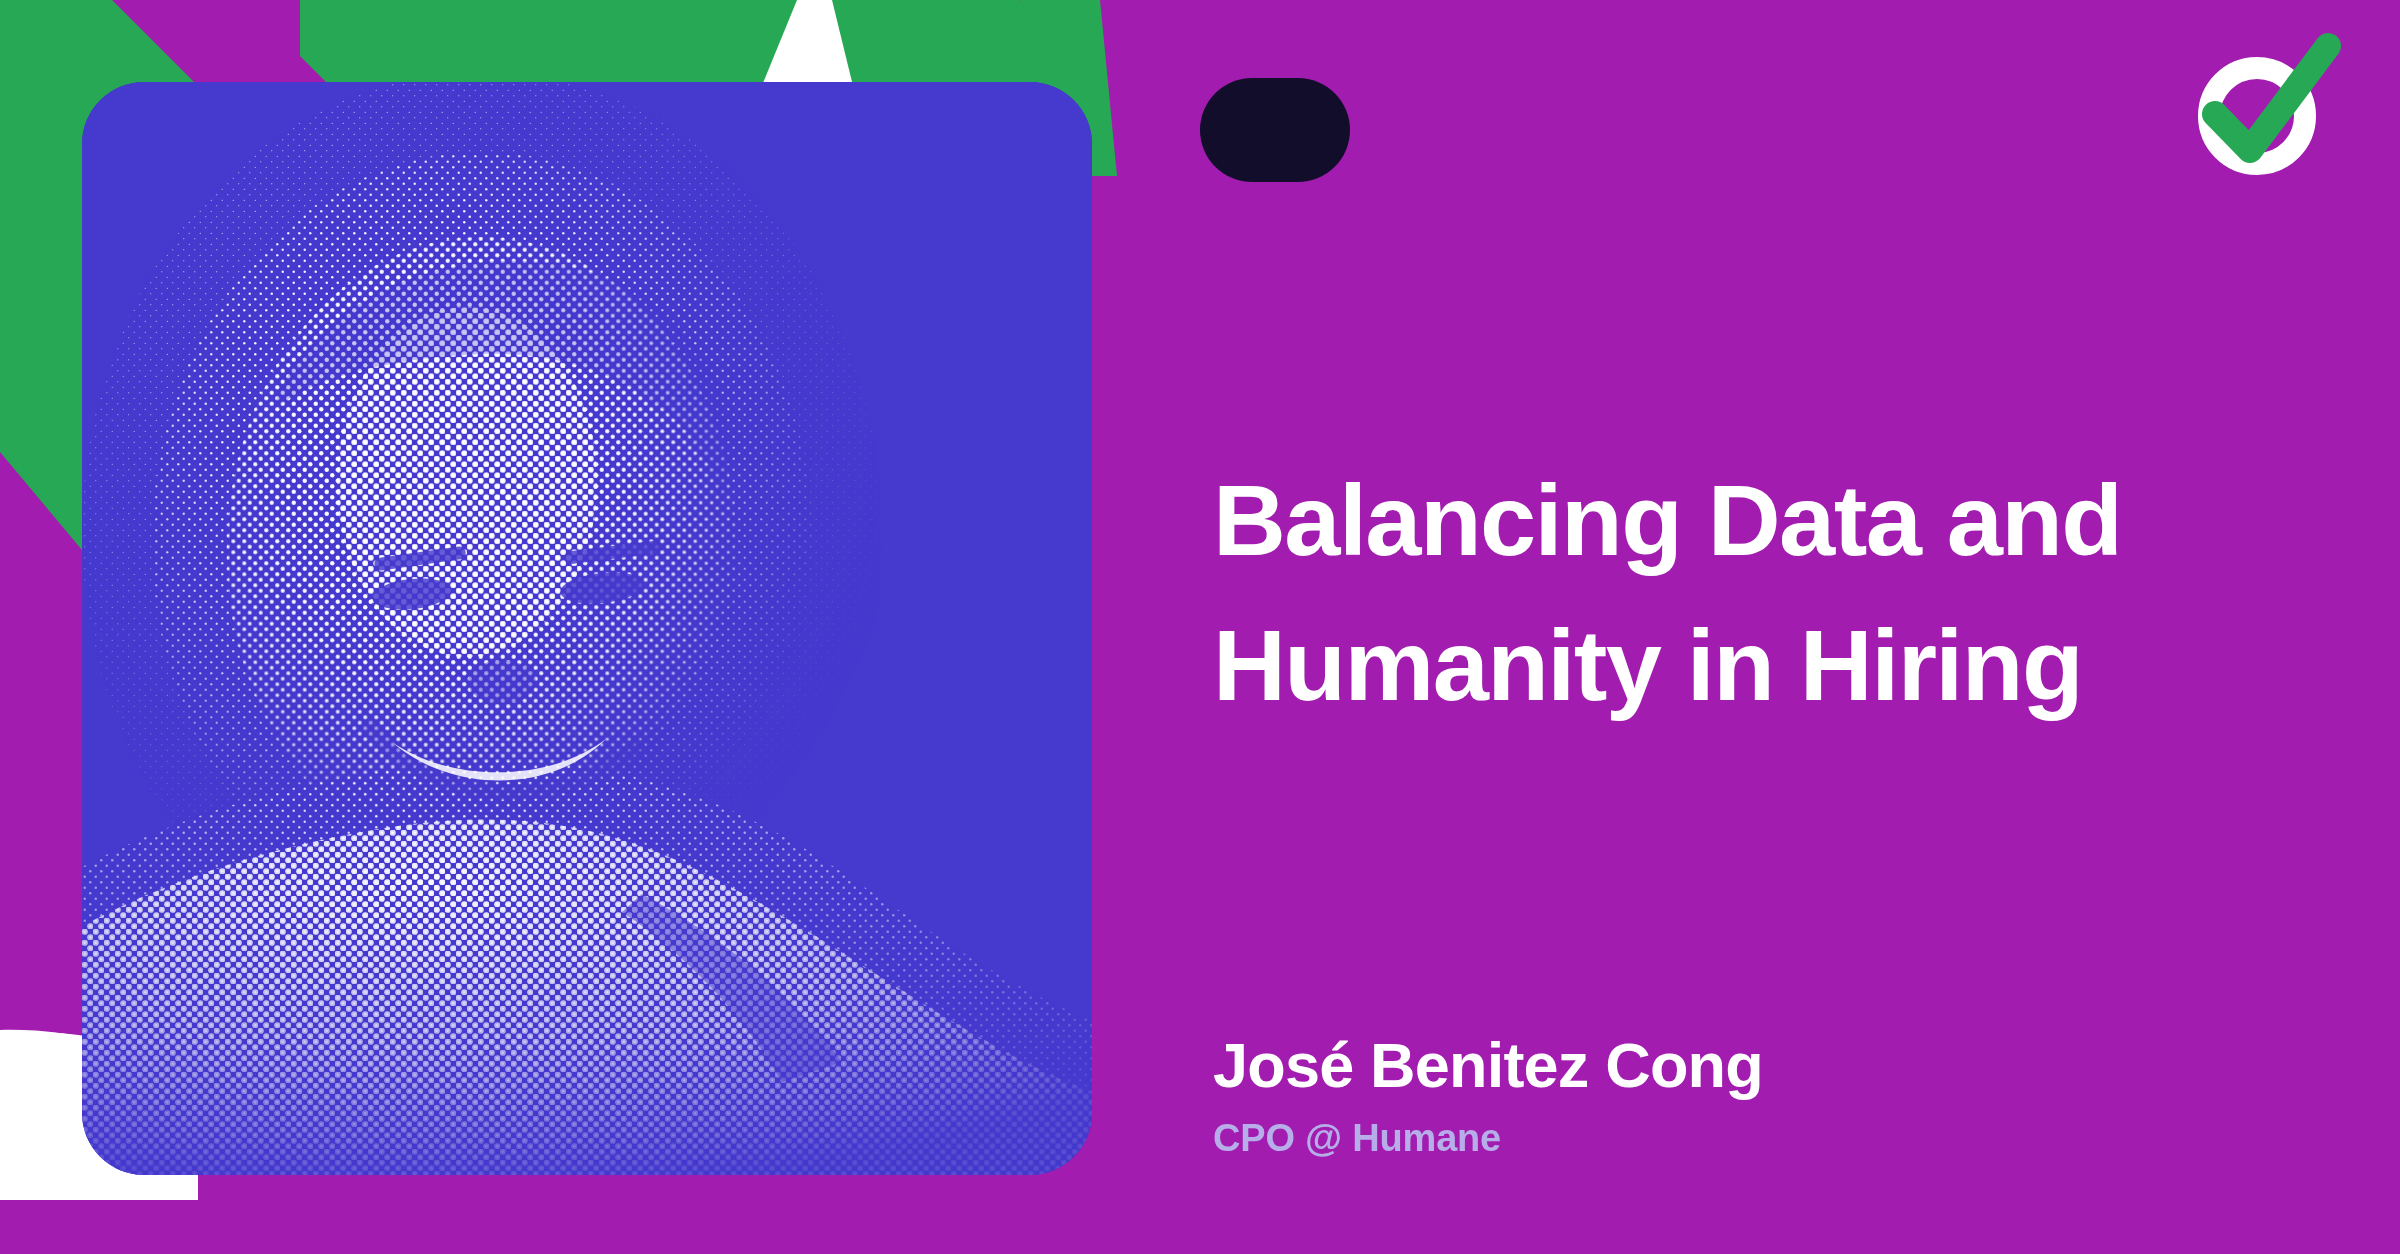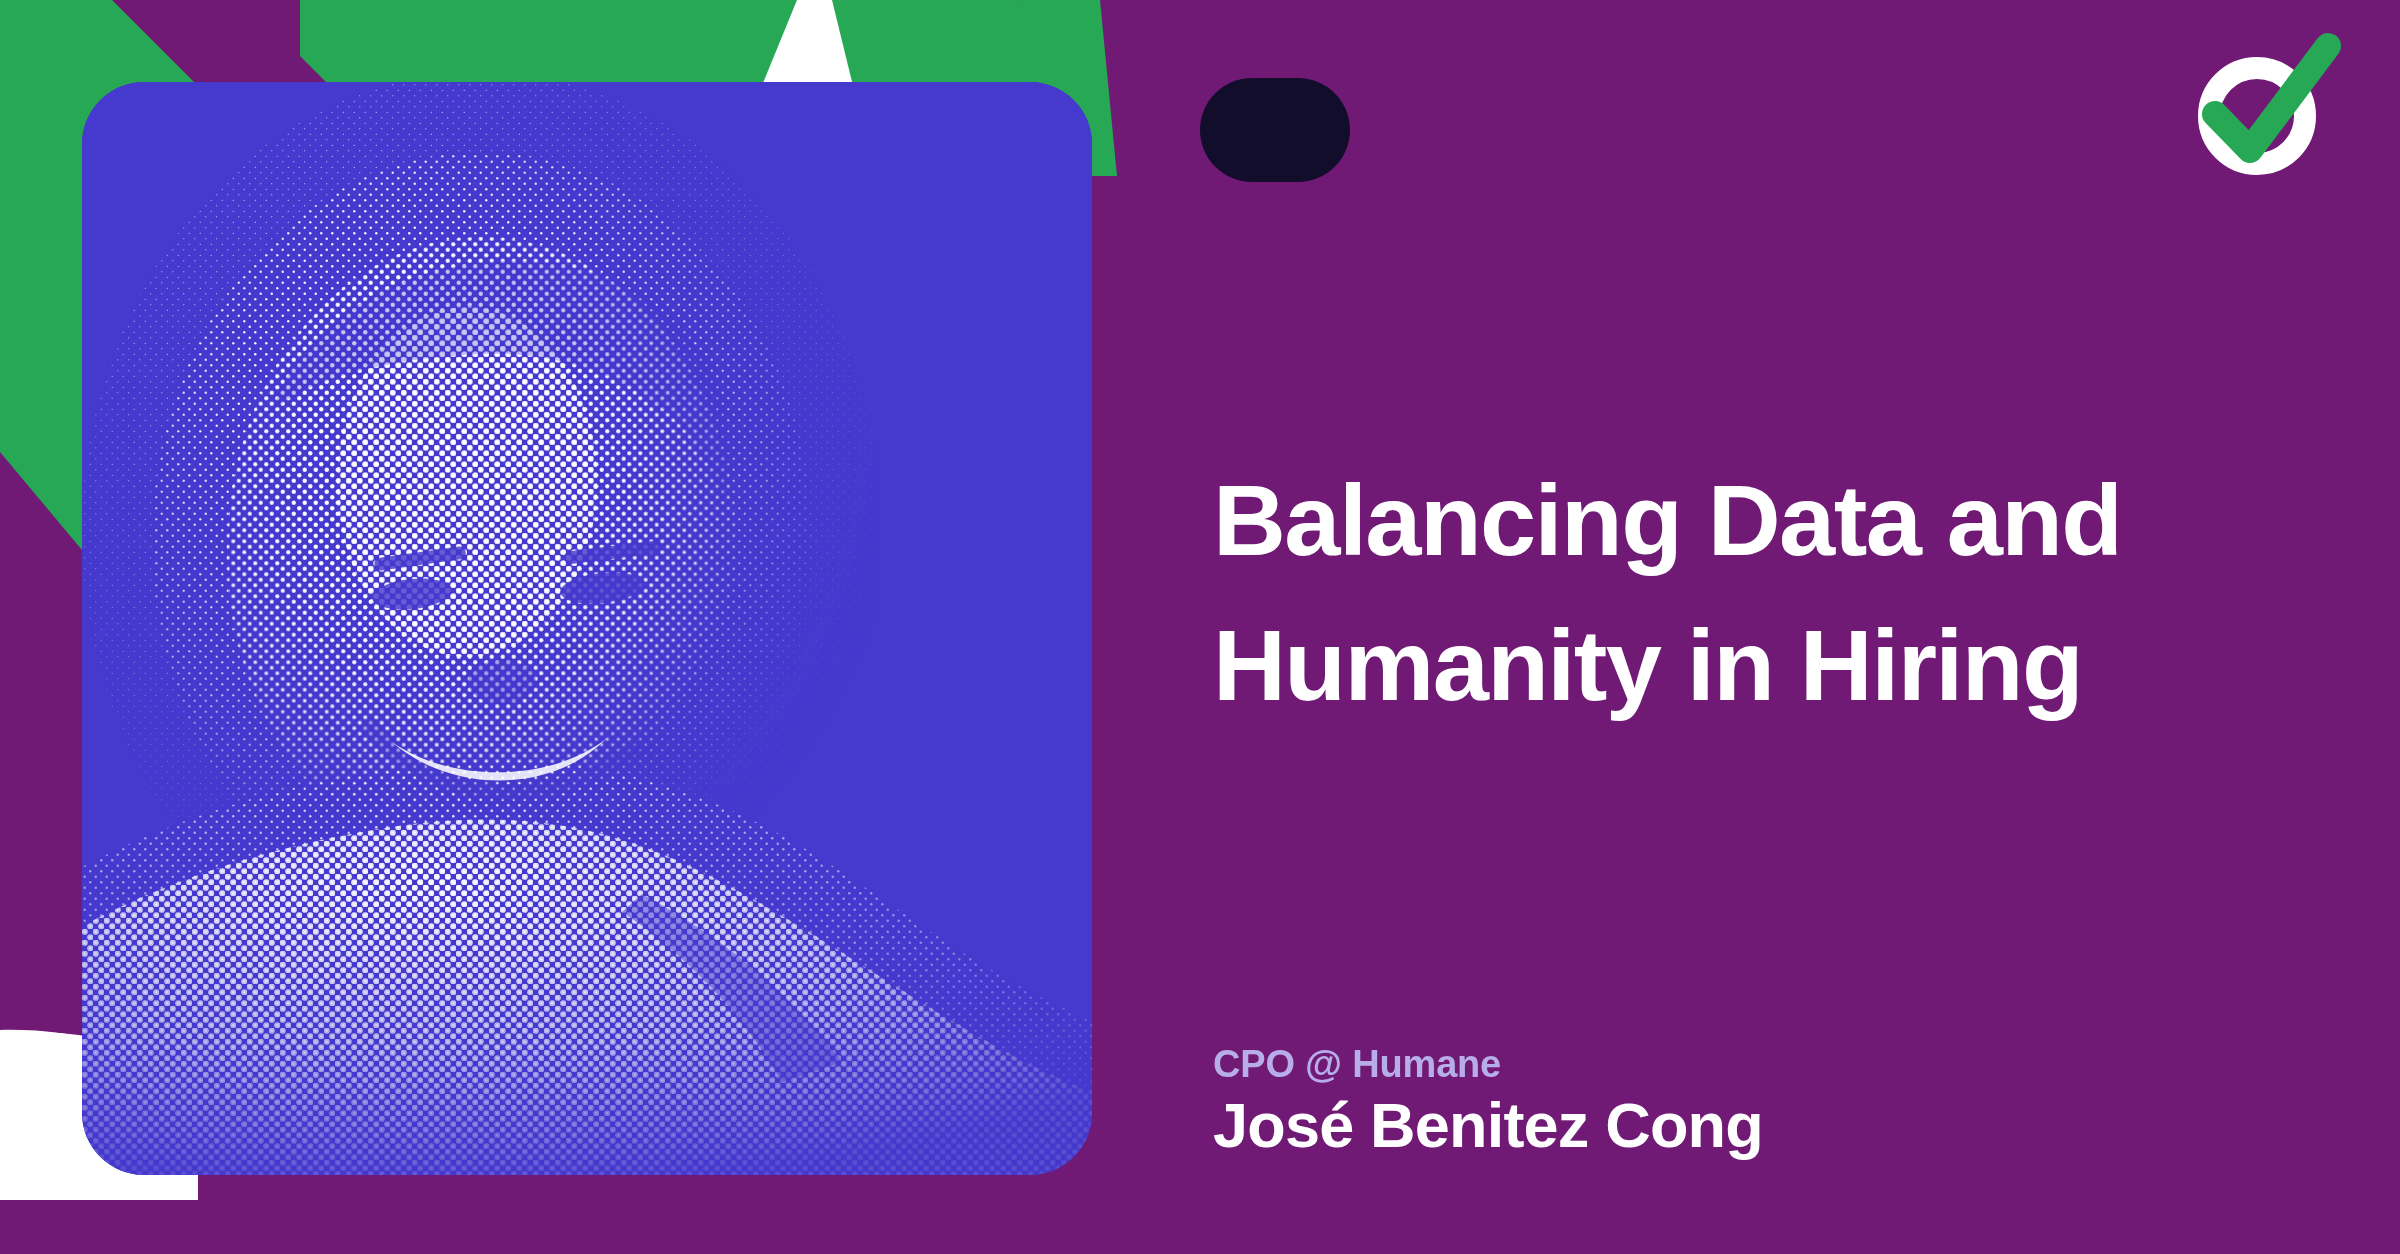--- a/index.html
+++ b/index.html
@@ -8,21 +8,21 @@
     background: #0f0b22;
   }
   body {
     font-family: "Liberation Sans", sans-serif;
   }
 
   #stage {
     position: relative;
     width: 2400px;
     height: 1254px;
-    background: #701a75;
+    background: #a21caf;
     overflow: hidden;
   }
   #deco-svg {
     position: absolute;
     left: 0;
     top: 0;
     width: 2400px;
     height: 1254px;
   }
 
@@ -237,22 +237,22 @@
       </g>
     </svg>
   </div>
 
   <div id="content">
 
     <h1 id="talk-title">Balancing Data and
 Humanity in Hiring</h1>
 
     <div id="speaker-block">
+      <div id="speaker-name">José Benitez Cong</div>
       <div id="speaker-role">CPO @ Humane</div>
-      <div id="speaker-name">José Benitez Cong</div>
     </div>
   </div>
 
   <svg id="brand-logo" viewBox="0 0 180 150">
     <circle cx="85" cy="88" r="48" fill="none" stroke="#ffffff" stroke-width="22"></circle>
     <path d="M43 86 L78 122 L156 18" fill="none" stroke="#27a854" stroke-width="26" stroke-linecap="round" stroke-linejoin="round"></path>
   </svg>
 
 </div>
 

